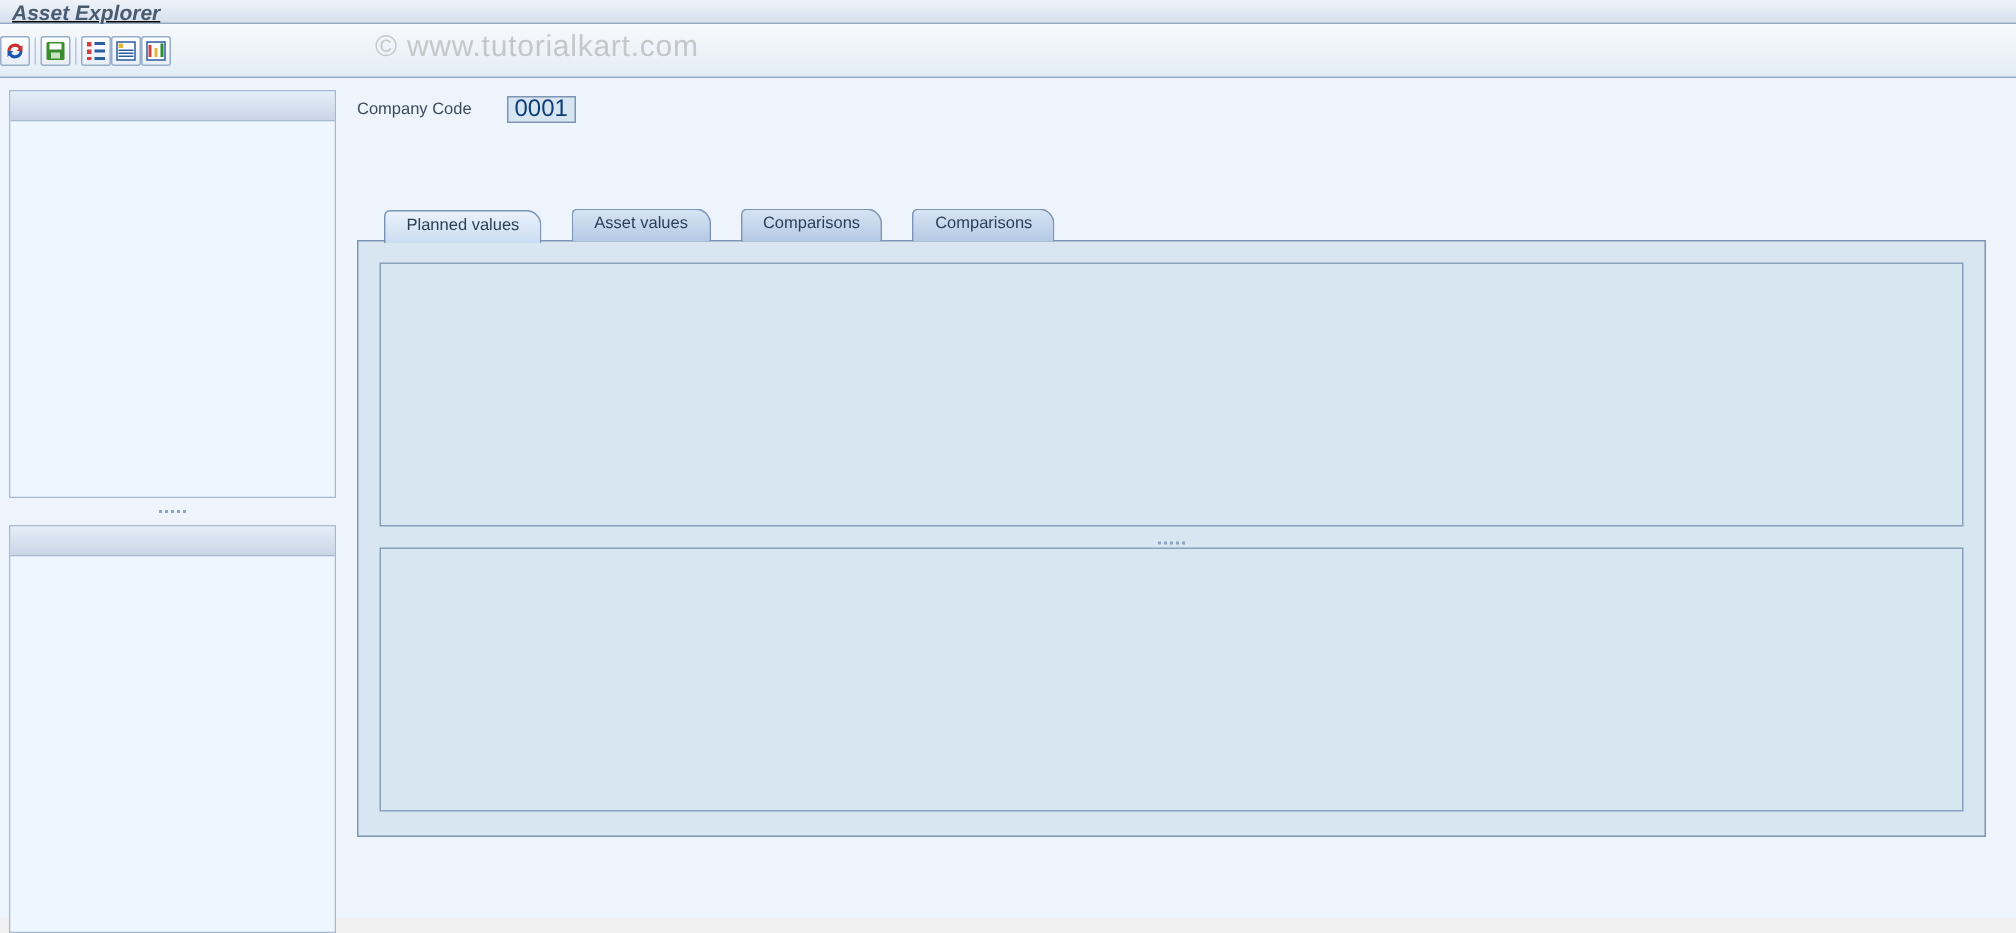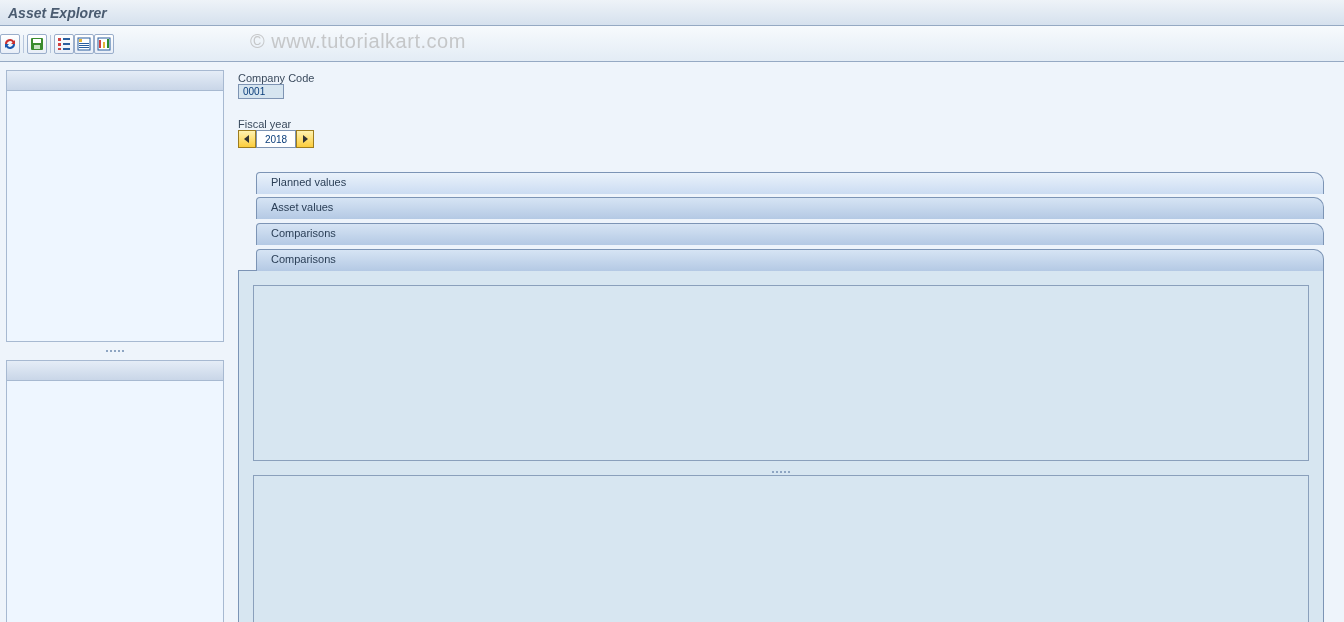--- a/index.html
+++ b/index.html
@@ -6,25 +6,26 @@
     body {
       font-family: Arial, Helvetica, sans-serif;
       font-size: 11px;
       background: #f0f0f0;
       width: 1344px;
       height: 622px;
       overflow: hidden;
     }
     .title-bar {
       background: linear-gradient(to bottom, #eef3f8 0%, #d6e1ee 100%);
-      height: 26px;
+      height: 16px;
       border-bottom: 1px solid #95a9c3;
       display: flex;
       align-items: center;
       padding-left: 8px;
+      text-decoration: underline;
     }
     .title-text {
       font-style: italic;
       font-weight: bold;
       font-size: 14px;
       color: #4a5b70;
     }
     .toolbar {
       height: 36px;
       background: linear-gradient(to bottom, #f7fafd 0%, #e3ecf5 100%);
@@ -101,31 +102,30 @@
     }
     .handle-dots span { width: 2px; height: 2px; background: #8ea5c2; }
 
     .content {
       flex: 1;
       padding: 10px 20px 8px 8px;
       position: relative;
     }
     .field-row {
       display: flex;
-      align-items: flex-start;
+      align-items: center;
       height: 22px;
       margin-bottom: 4px;
-      flex-direction: column;
     }
     .field-label { width: 100px; color: #3a4a5d; }
     .field-input {
       height: 18px;
       border: 1px solid #7e94b3;
       background: #ffffff;
-      font-size: 10px;
+      font-size: 16px;
       padding: 1px 4px;
       color: #0a3d7a;
     }
     .field-input.cc { width: 46px; background:#d6e5f0; }
     .field-input.asset { width: 90px; }
     .field-input.assetb { width: 30px; margin-left: 14px; }
     .field-input.year { width: 40px; text-align:center; }
     .year-nav {
       display:flex;
       align-items:center;
@@ -138,26 +138,25 @@
       background: linear-gradient(to bottom,#fff2b0,#fccd3c);
       display:flex;
       align-items:center;
       justify-content:center;
       cursor:pointer;
       font-size:10px;
       color:#3a3a3a;
     }
     .tab-strip {
       display:flex;
-      gap:4px;
+      gap:20px;
       margin-top: 30px;
       padding-left: 18px;
       position: relative;
       z-index:2;
-      flex-direction:column;
     }
     .tab {
       height: 22px;
       padding: 3px 14px 0 14px;
       background: linear-gradient(to bottom,#d6e4f4,#b4c9e4);
       border: 1px solid #7c94b5;
       border-bottom: none;
       border-radius: 4px 10px 0 0;
       color: #2a3e56;
       cursor:pointer;
@@ -275,36 +274,20 @@
   <div class="content">
 
     <div class="field-row">
       <span class="field-label">Company Code</span>
       <input class="field-input cc" value="0001" style="">
     </div>
 
 
     <div style="height:20px"></div>
 
-    <div class="field-row">
-      <span class="field-label">Fiscal year</span>
-      <div class="year-nav">
-        <div class="year-btn">
-          <svg width="8" height="8" viewBox="0 0 8 8">
-              <path d="M6 0 L1 4 L6 8 Z" fill="#333"></path>
-            </svg>
-        </div>
-        <input class="field-input year" value="2018" style="">
-        <div class="year-btn">
-          <svg width="8" height="8" viewBox="0 0 8 8">
-              <path d="M2 0 L7 4 L2 8 Z" fill="#333"></path>
-            </svg>
-        </div>
-      </div>
-    </div>
 
     <div class="tab-strip">
       <div class="tab active">Planned values</div>
       <div class="tab">Asset values</div>
       <div class="tab">Comparisons</div>
       <div class="tab">Comparisons</div>
     </div>
 
     <div class="tab-container">
       <div class="inner-panel"></div>

